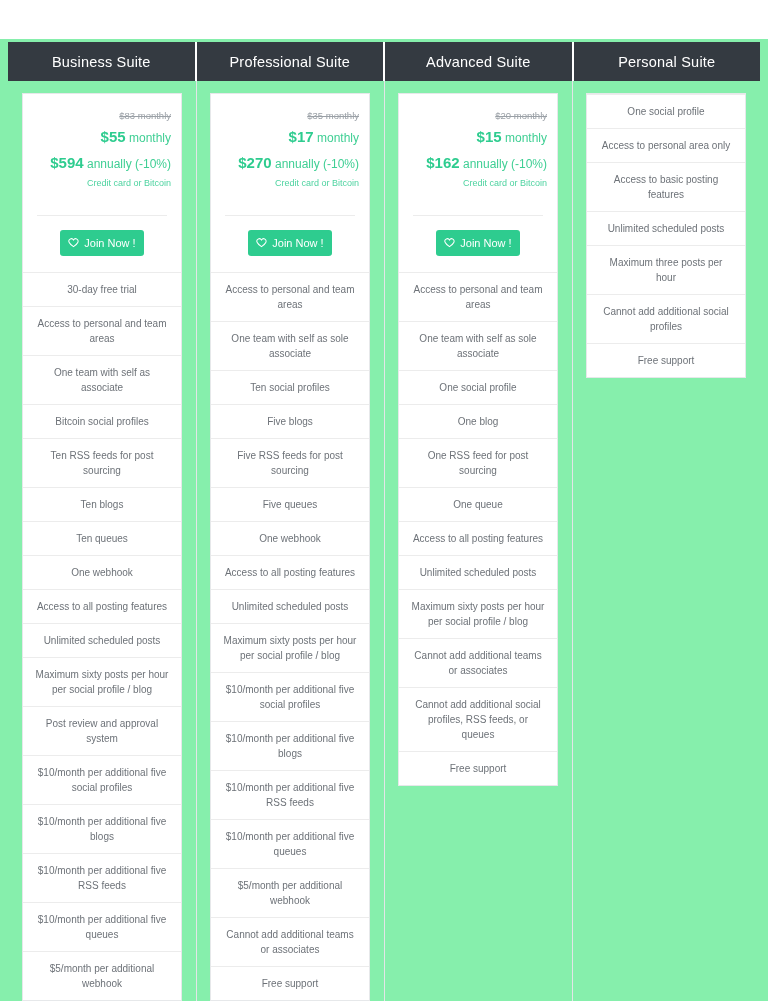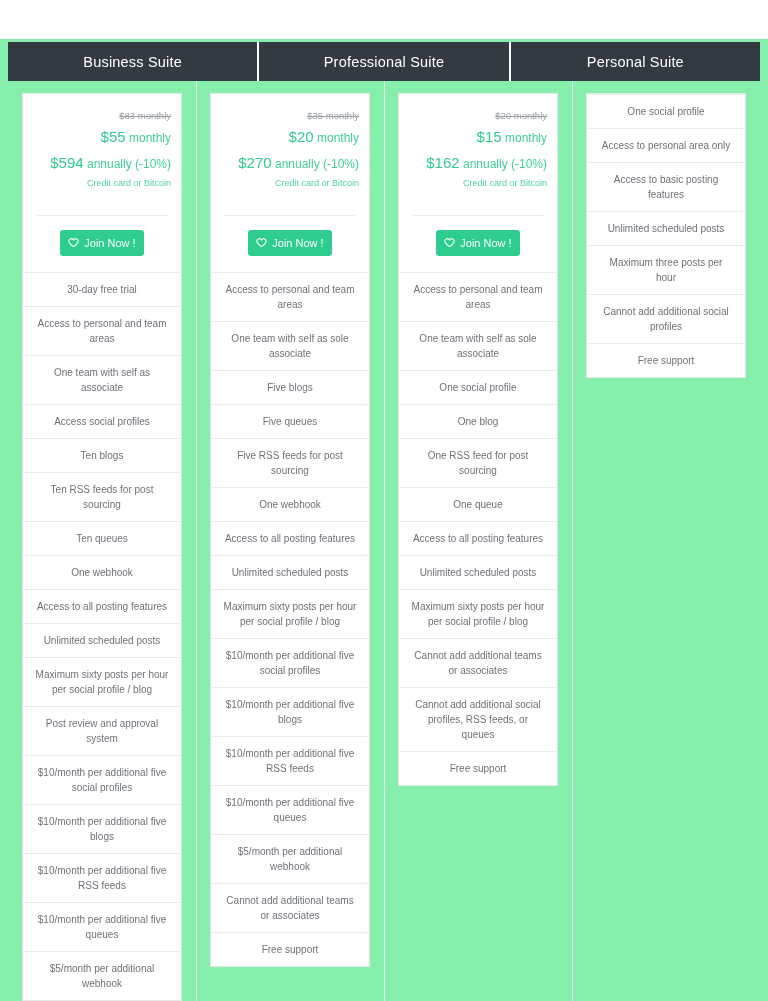--- a/index.html
+++ b/index.html
@@ -86,21 +86,21 @@
     margin-bottom: 5px;
   }
   .price-line {
     font-size: 12px;
     color: #3fcf94;
     margin-bottom: 4px;
     line-height: 1.45;
   }
   .price-line .amt {
     font-size: 15px;
-    font-weight: normal;
+    font-weight: bold;
     color: #2ecc8f;
   }
   .pay-note {
     font-size: 9px;
     color: #4ed3a0;
     margin-top: 3px;
   }
 
   .divider {
     height: 1px;
@@ -151,20 +151,21 @@
   }
 </style>
 </head>
 <body>
 
 <div id="pricing-table">
 
   <div class="header-bar">
       <div class="header-cell">Business Suite</div>
       <div class="header-cell">Professional Suite</div>
+      <div class="header-cell">Advanced Suite</div>
       <div class="header-cell">Personal Suite</div>
     </div>
 
   <div class="col-sep s1"></div>
   <div class="col-sep s2"></div>
   <div class="col-sep s3"></div>
 
   <div class="columns">
       <div class="column">
         <div class="card">
@@ -179,58 +180,59 @@
               <span class="heart-icon">
                 <svg width="11" height="11" viewBox="0 0 24 24" fill="none" stroke="#ffffff" stroke-width="2.2">
                   <path d="M12 21s-7.5-4.9-9.3-9A5.2 5.2 0 0 1 12 6.5 5.2 5.2 0 0 1 21.3 12C19.5 16.1 12 21 12 21z"></path>
                 </svg>
               </span>
               <span>Join Now !</span>
             </button></div>
           <div class="feature">30-day free trial</div>
           <div class="feature">Access to personal and team areas</div>
           <div class="feature">One team with self as associate</div>
-          <div class="feature">Access social profiles</div>
+          <div class="feature">Bitcoin social profiles</div>
+          <div class="feature">Ten RSS feeds for post sourcing</div>
           <div class="feature">Ten blogs</div>
-          <div class="feature">Ten RSS feeds for post sourcing</div>
           <div class="feature">Ten queues</div>
           <div class="feature">One webhook</div>
           <div class="feature">Access to all posting features</div>
           <div class="feature">Unlimited scheduled posts</div>
           <div class="feature">Maximum sixty posts per hour per social profile / blog</div>
           <div class="feature">Post review and approval system</div>
           <div class="feature">$10/month per additional five social profiles</div>
           <div class="feature">$10/month per additional five blogs</div>
           <div class="feature">$10/month per additional five RSS feeds</div>
           <div class="feature">$10/month per additional five queues</div>
           <div class="feature">$5/month per additional webhook</div>
         </div>
       </div>
       <div class="column">
         <div class="card">
           <div class="price-block">
             <div class="old-price">$35 monthly</div>
-            <div class="price-line"><span class="amt">$20</span> <span>monthly</span></div>
+            <div class="price-line"><span class="amt">$17</span> <span>monthly</span></div>
             <div class="price-line"><span class="amt">$270</span> <span>annually (-10%)</span></div>
             <div class="pay-note">Credit card or Bitcoin</div>
           </div>
           <div class="divider"></div>
           <div class="btn-wrap"><button class="join-btn">
               <span class="heart-icon">
                 <svg width="11" height="11" viewBox="0 0 24 24" fill="none" stroke="#ffffff" stroke-width="2.2">
                   <path d="M12 21s-7.5-4.9-9.3-9A5.2 5.2 0 0 1 12 6.5 5.2 5.2 0 0 1 21.3 12C19.5 16.1 12 21 12 21z"></path>
                 </svg>
               </span>
               <span>Join Now !</span>
             </button></div>
           <div class="feature">Access to personal and team areas</div>
           <div class="feature">One team with self as sole associate</div>
+          <div class="feature">Ten social profiles</div>
           <div class="feature">Five blogs</div>
+          <div class="feature">Five RSS feeds for post sourcing</div>
           <div class="feature">Five queues</div>
-          <div class="feature">Five RSS feeds for post sourcing</div>
           <div class="feature">One webhook</div>
           <div class="feature">Access to all posting features</div>
           <div class="feature">Unlimited scheduled posts</div>
           <div class="feature">Maximum sixty posts per hour per social profile / blog</div>
           <div class="feature">$10/month per additional five social profiles</div>
           <div class="feature">$10/month per additional five blogs</div>
           <div class="feature">$10/month per additional five RSS feeds</div>
           <div class="feature">$10/month per additional five queues</div>
           <div class="feature">$5/month per additional webhook</div>
           <div class="feature">Cannot add additional teams or associates</div>

